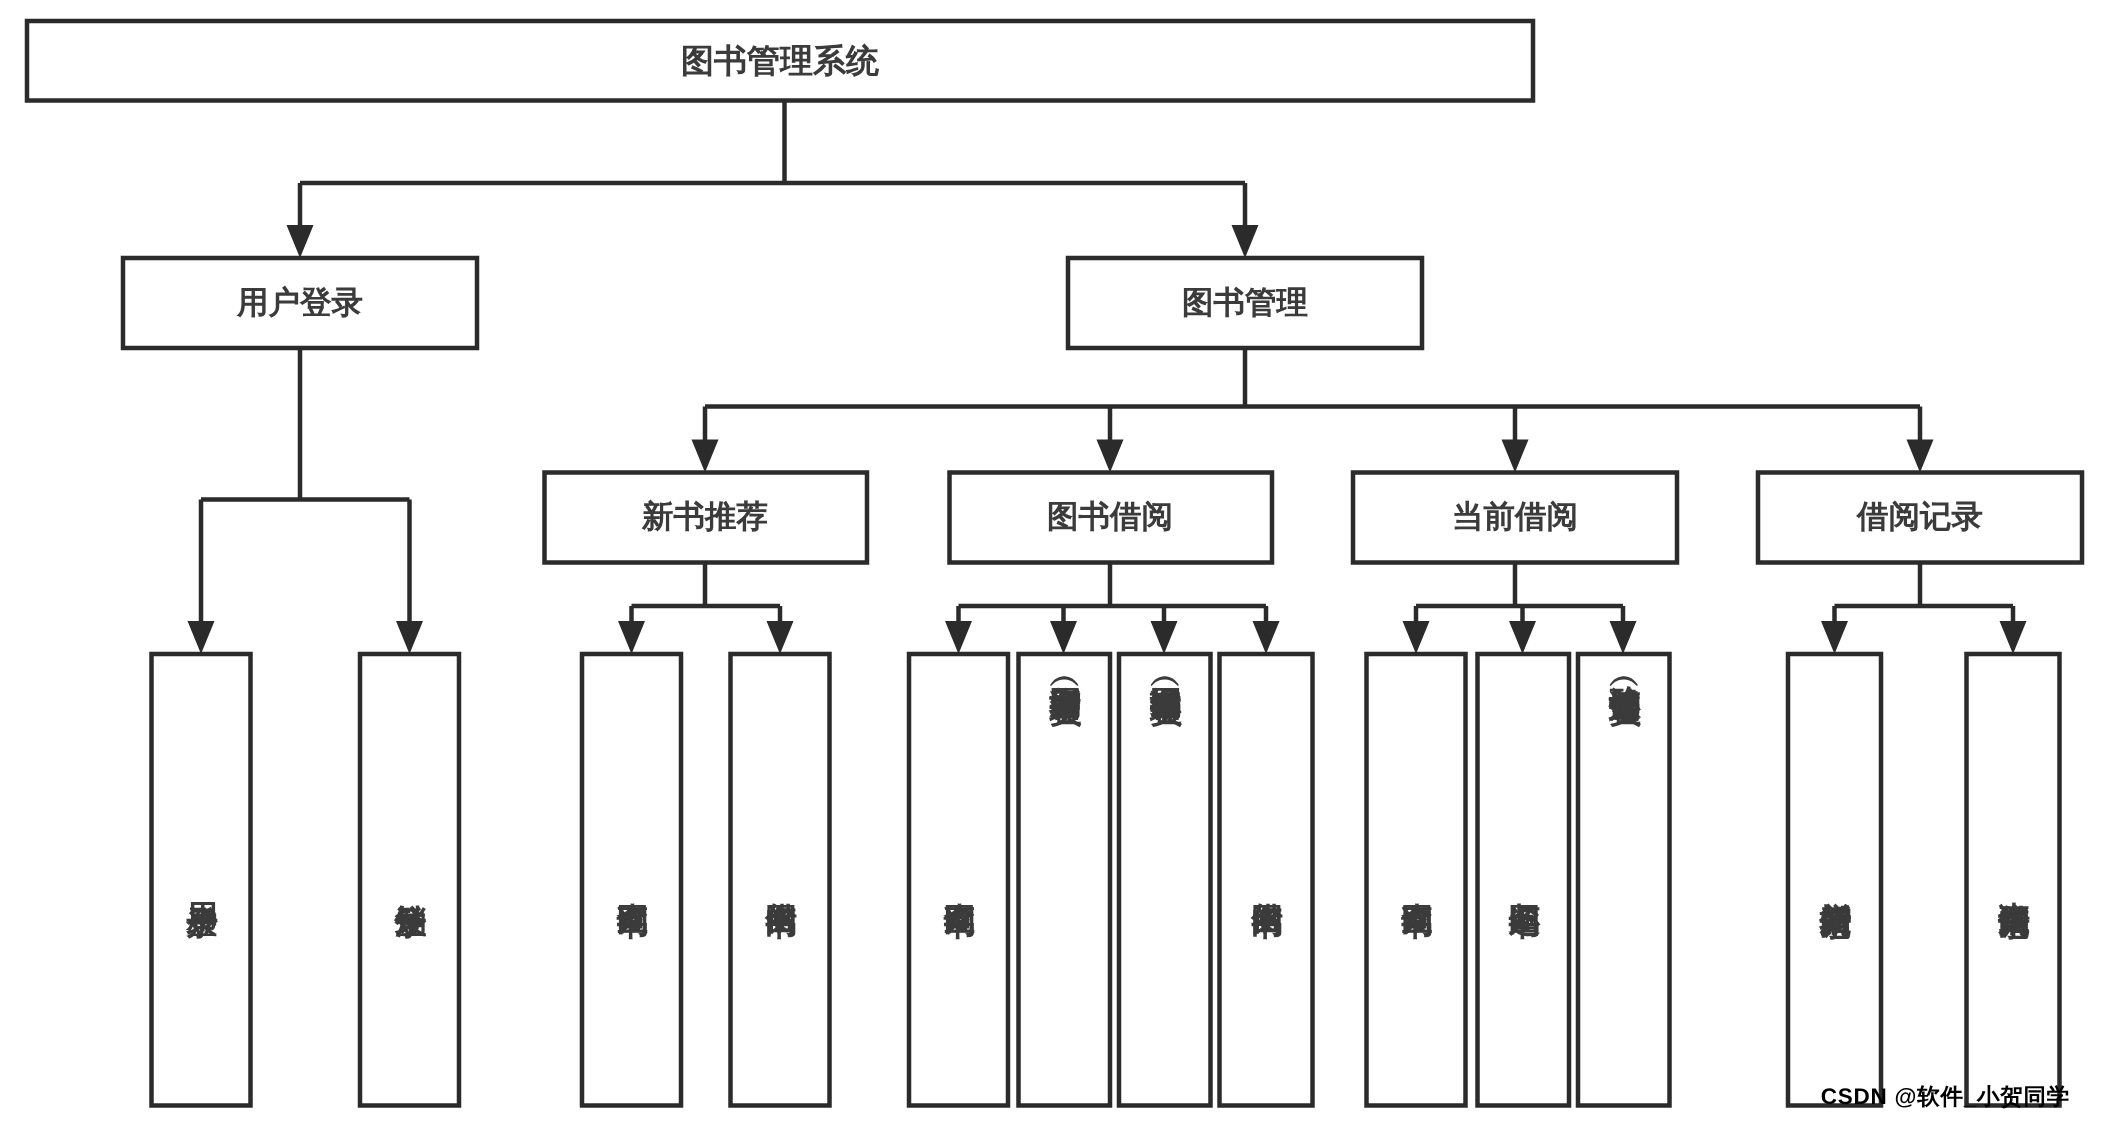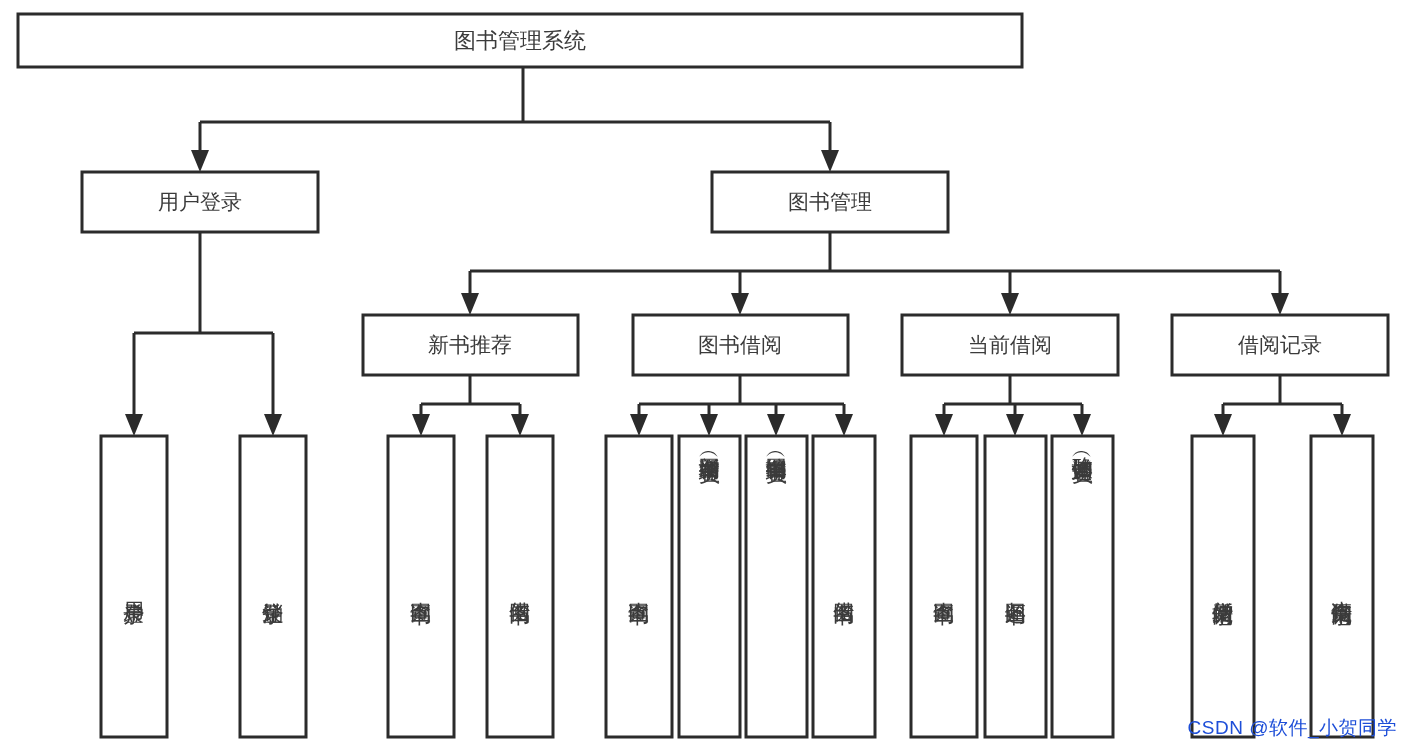--- a/index.html
+++ b/index.html
@@ -11,20 +11,21 @@
     width: 1405px;
     height: 747px;
     font-family: "Liberation Sans", "DejaVu Sans", sans-serif;
     overflow: hidden;
   }
   #diagram-root {
     position: relative;
     width: 1405px;
     height: 747px;
     background: #ffffff;
+    font-weight: bold;
   }
   svg#tree-svg {
     position: absolute;
     top: 0;
     left: 0;
     width: 1405px;
     height: 747px;
     display: block;
   }
   .node-box {
@@ -68,25 +69,25 @@
     text-orientation: upright;
     font-family: "Liberation Sans", "DejaVu Sans", sans-serif;
     font-size: 21px;
     line-height: 1.12;
     color: #3b3b3b;
     letter-spacing: 1px;
     white-space: nowrap;
   }
   .watermark {
     position: absolute;
-    right: 8px;
+    right: 25px;
     bottom: 6px;
     font-family: "Liberation Sans", "DejaVu Sans", sans-serif;
-    font-size: 19px;
-    color: #1d4ed8;
+    font-size: 15px;
+    color: #000000;
     letter-spacing: 0.5px;
     user-select: none;
   }
 </style>
 </head>
 <body>
 
 <div id="diagram-root">
 
   <svg id="tree-svg" viewBox="0 0 1405 747">

